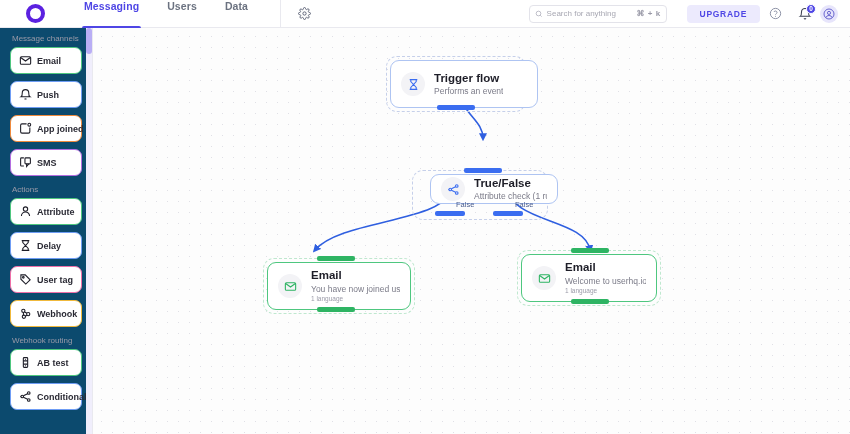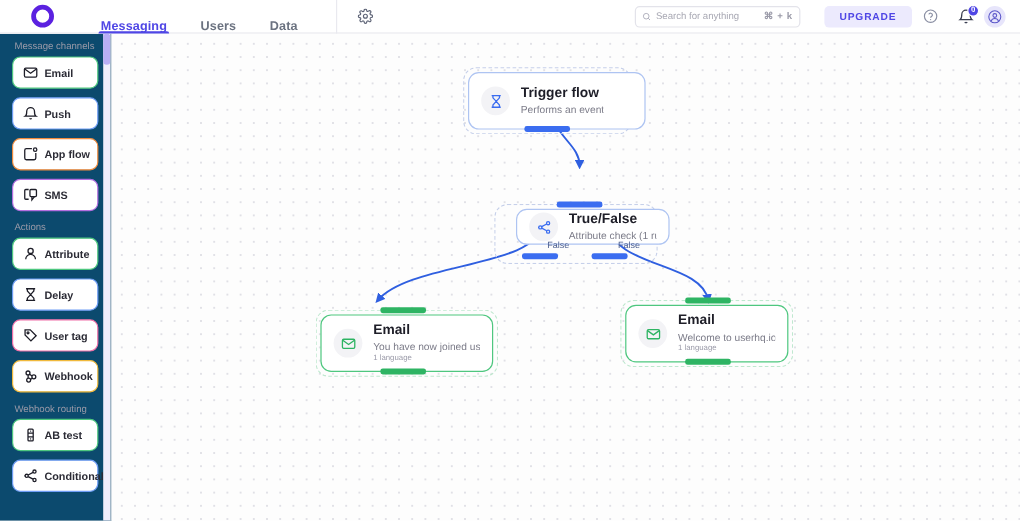--- a/index.html
+++ b/index.html
@@ -21,21 +21,21 @@
   }
   .logo-wrap { width: 70px; display: flex; align-items: center; justify-content: center; }
   .logo-ring {
     width: 19px; height: 19px; border-radius: 50%;
     border: 4px solid #5b21e0;
     background: #ffffff;
   }
   .nav-tabs { display: flex; align-items: center; height: 28px; gap: 0px; }
   .nav-tab {
     position: relative; height: 28px;
-    display: flex; align-items: flex-end;
+    display: flex; align-items: flex-start;
     padding: 0 14px;
     font-size: 10.5px; font-weight: bold;
     color: #6b7280; letter-spacing: .1px;
     cursor: pointer;
   }
   .nav-tab.active { color: #4f46e5; }
   .nav-tab.active::after {
     content: ""; position: absolute; left: 12px; right: 12px; bottom: 0;
     height: 2px; background: #4f46e5; border-radius: 2px 2px 0 0;
   }
@@ -266,21 +266,21 @@
           <span class="sb-item-label">Push</span>
         </div>
 
         <div class="sb-item" style="border-color:#f08a3c">
           <span class="sb-ico">
             <svg width="13" height="13" viewBox="0 0 24 24" fill="none" stroke="#1e1e28" stroke-width="2">
               <path d="M14 3.5H5.5A2.5 2.5 0 0 0 3 6v12a2.5 2.5 0 0 0 2.5 2.5h12A2.5 2.5 0 0 0 20 18v-8"></path>
               <circle cx="19" cy="5" r="2.6"></circle>
             </svg>
           </span>
-          <span class="sb-item-label">App flow</span>
+          <span class="sb-item-label">App joined</span>
         </div>
 
         <div class="sb-item" style="border-color:#b46ee0">
           <span class="sb-ico">
             <svg width="13" height="13" viewBox="0 0 24 24" fill="none" stroke="#1e1e28" stroke-width="2">
               <path d="M9 3.5H4.5A1.5 1.5 0 0 0 3 5v12a1.5 1.5 0 0 0 1.5 1.5H9"></path>
               <rect x="11" y="3.5" width="10" height="11" rx="1.6"></rect>
                 <path d="M14 14.5v5l4-5"></path>
             </svg>
           </span>

